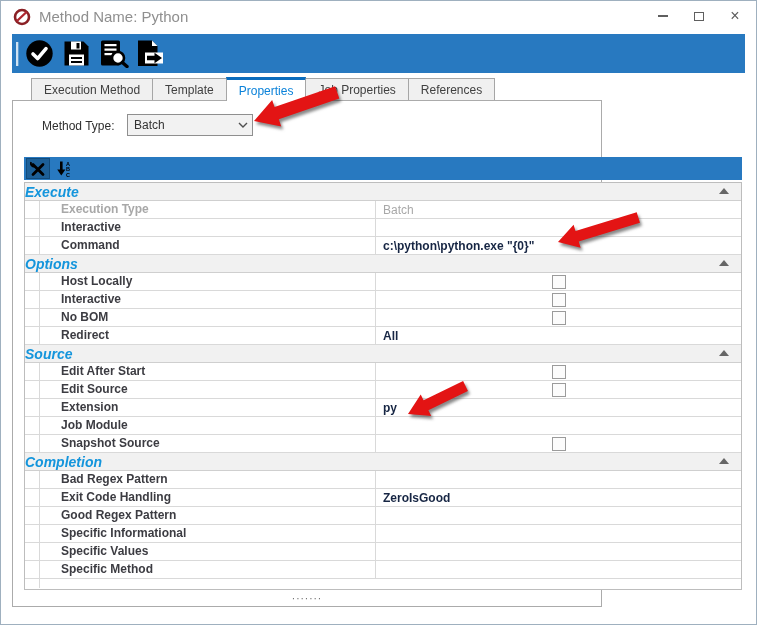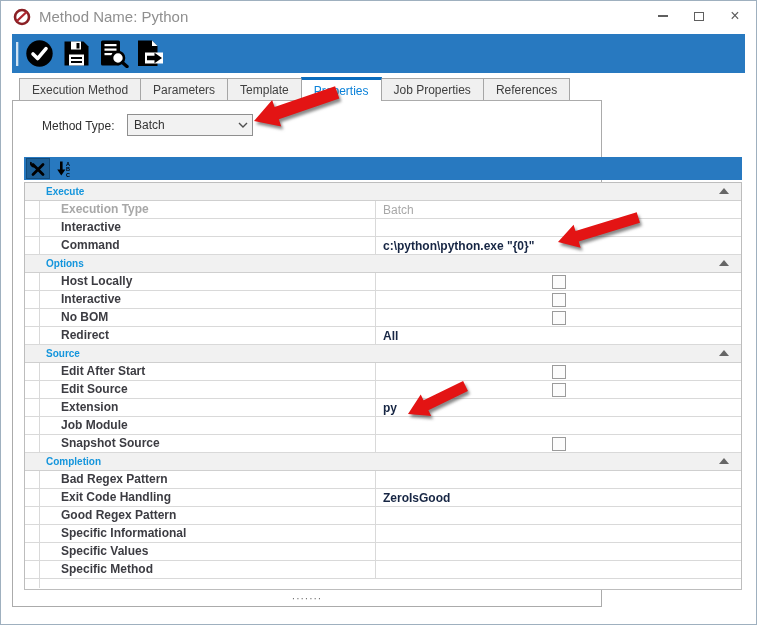--- a/index.html
+++ b/index.html
@@ -31,40 +31,40 @@
 
   
   .main-toolbar{position:absolute;left:11px;top:33px;width:733px;height:39px;background:var(--blue);display:flex;align-items:center;}
   .tb-grip{width:3px;height:24px;margin-left:4px;border-left:2px solid #cfe2f2;border-right:1px solid #5d9bd0;}
   .tb-btn{width:34px;height:36px;display:flex;align-items:center;justify-content:center;margin-left:3px;cursor:pointer;}
   .tb-btn svg{display:block;}
 
   
   .tabs{position:absolute;left:11px;top:76px;height:24px;display:flex;padding-left:7px;z-index:3;}
   .tab{height:22px;margin-top:1px;padding:0 12px;background:#f0f0f0;border:1px solid #a6a6a6;border-bottom:none;margin-left:-1px;font-size:12px;color:#404040;display:flex;align-items:center;cursor:pointer;white-space:nowrap;}
-  .tab:first-child{margin-left:0;}
+  .tab:first-child{margin-left:12px;}
   .tab.active{background:#fff;color:var(--tab-blue);border-top:3px solid var(--tab-border-blue);margin-top:0;height:24px;position:relative;z-index:4;}
 
   
   .panel{position:absolute;left:11px;top:99px;width:590px;height:507px;border:1px solid #ababab;background:#fff;}
 
   .method-label{position:absolute;left:29px;top:18px;font-size:12px;color:#2e2e2e;}
   .method-combo{position:absolute;left:114px;top:13px;width:126px;height:22px;background:#f2f2f2;border:1px solid #8f8f8f;display:flex;align-items:center;cursor:pointer;}
   .method-combo .combo-text{font-size:12px;color:#333;padding-left:6px;flex:1;}
   .combo-chevron{width:18px;display:flex;align-items:center;justify-content:center;}
 
   
   .grid-toolbar{position:absolute;left:11px;top:56px;width:718px;height:23px;background:var(--blue);display:flex;align-items:center;}
   .gt-btn{width:24px;height:21px;margin-left:2px;display:flex;align-items:center;justify-content:center;cursor:pointer;}
   .gt-btn.pressed{background:var(--blue-dark);border:1px solid #124c7c;}
 
   
   .prop-grid{position:absolute;left:11px;top:81px;width:718px;height:408px;border:1px solid var(--grid-border);background:#fff;overflow:hidden;}
   .g-sec{height:18px;background:#f1f1f1;border-bottom:1px solid #cfcfcf;display:flex;align-items:center;position:relative;}
-  .g-sec-title{font-size:10px;font-weight:bold;color:var(--sec-blue);padding-left:21px;line-height:16px;}
+  .g-sec-title{font-size:14px;font-weight:bold;color:var(--sec-blue);line-height:16px;font-style:italic;}
   .g-collapse{position:absolute;right:12px;top:5px;width:0;height:0;border-left:5px solid transparent;border-right:5px solid transparent;border-bottom:6px solid #666;}
   .g-row{display:flex;height:18px;border-bottom:1px solid var(--grid-line);}
   .g-gutter{width:15px;border-right:1px solid var(--grid-line);}
   .g-name{width:336px;border-right:1px solid var(--grid-line);padding-left:21px;font-size:12px;font-weight:bold;color:var(--label);line-height:16px;white-space:nowrap;overflow:hidden;}
   .g-val{flex:1;display:flex;align-items:center;padding-left:7px;font-size:12px;font-weight:bold;color:var(--value);white-space:nowrap;}
   .g-val.center{justify-content:center;padding-left:0;}
   .g-row.disabled .g-name{color:var(--disabled);}
   .g-row.disabled .g-val{color:var(--disabled);font-weight:normal;}
   .checkbox{width:14px;height:14px;border:1px solid #9b9b9b;background:#fcfcfc;}
   .g-filler{display:flex;height:9px;}
@@ -133,21 +133,20 @@
         <path d="M3 1.5 h14 l5.5 5.5 v20 h-19.5 z" fill="#000"></path>
         <path d="M17 1.5 l5.5 5.5 h-5.5 z" fill="#fff"></path>
         <rect x="10" y="13.5" width="18" height="11" fill="#fff"></rect>
         <polygon points="12,16.7 19.5,16.7 19.5,13.8 27,19 19.5,24.2 19.5,21.3 12,21.3" fill="#000"></polygon>
       </svg>
     </div>
   </div>
 
   <div class="tabs" id="tab-strip">
       <div class="tab">Execution Method</div>
-      <div class="tab">Parameters</div>
       <div class="tab">Template</div>
       <div class="tab active">Properties</div>
       <div class="tab">Job Properties</div>
       <div class="tab">References</div>
     </div>
 
   <div class="panel">
     <span class="method-label">Method Type:</span>
     <div class="method-combo">
       <span class="combo-text">Batch</span>

